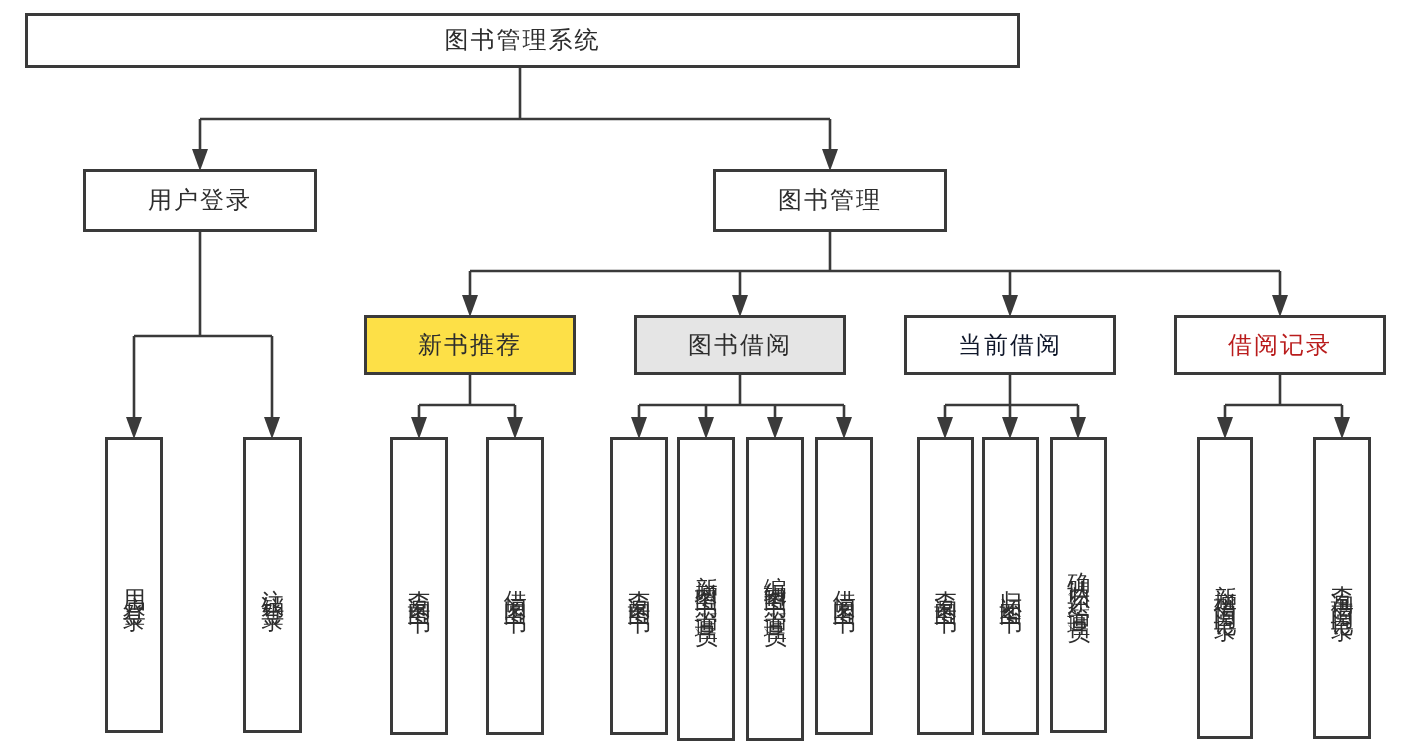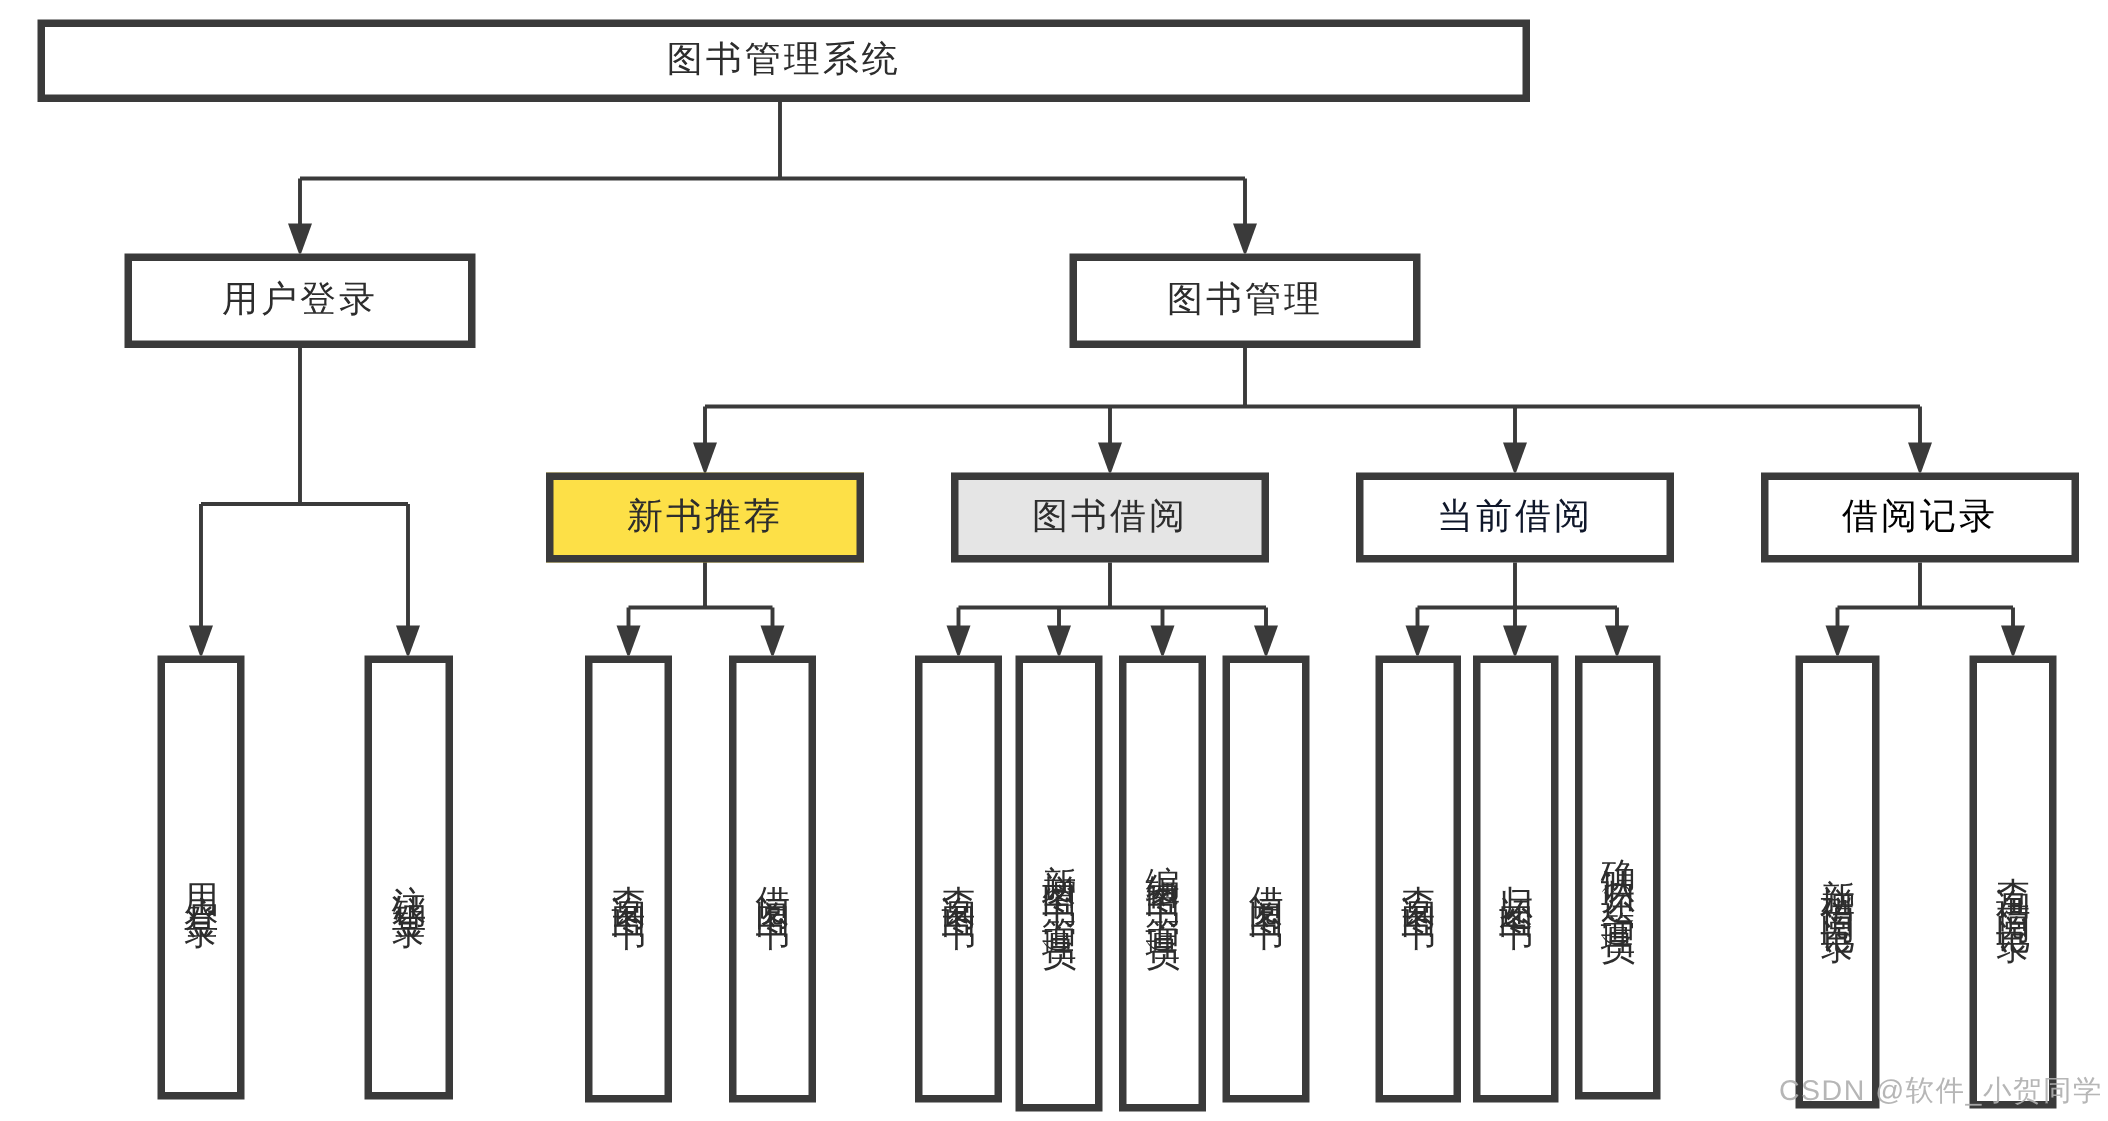--- a/index.html
+++ b/index.html
@@ -3,21 +3,21 @@
 <meta charset="utf-8">
 <style>
   html,body{margin:0;padding:0;background:#ffffff;}
   .canvas{
     position:relative;width:1405px;height:747px;background:#ffffff;overflow:hidden;
     font-family:"Liberation Sans","DejaVu Sans",sans-serif;
   }
   #connector-layer{position:absolute;left:0;top:0;width:1405px;height:747px;}
   .node{
     position:absolute;box-sizing:border-box;background:#ffffff;
-    border:5px solid #84cc16;color:#2d2d2d;
+    border:3px solid #84cc16;color:#2d2d2d;
     display:flex;align-items:center;justify-content:center;
     font-size:24px;line-height:1.1;white-space:nowrap;
   }
   .node.h{letter-spacing:2px;}
   .node.v{
     writing-mode:vertical-rl;text-orientation:mixed;
     font-size:23px;letter-spacing:7px;
   }
   .watermark{
     position:absolute;left:1186px;top:714px;z-index:6;
@@ -57,29 +57,28 @@
       <polygon points="1217,417 1233,417 1225,439" fill="#3a3a3a"></polygon>
       <polygon points="1334,417 1350,417 1342,439" fill="#3a3a3a"></polygon>
     </svg>
   <div id="nodes">
       <div class="node h" style="left: 25px; top: 13px; width: 995px; height: 55px; border-color: rgb(58, 58, 58); background: rgb(255, 255, 255); color: rgb(45, 45, 45);">图书管理系统</div>
       <div class="node h" style="left: 83px; top: 169px; width: 234px; height: 63px; border-color: rgb(58, 58, 58); background: rgb(255, 255, 255); color: rgb(45, 45, 45);">用户登录</div>
       <div class="node h" style="left: 713px; top: 169px; width: 234px; height: 63px; border-color: rgb(58, 58, 58); background: rgb(255, 255, 255); color: rgb(45, 45, 45);">图书管理</div>
       <div class="node h" style="left: 364px; top: 315px; width: 212px; height: 60px; border-color: rgb(58, 58, 58); background: #fde047; color: rgb(45, 45, 45);">新书推荐</div>
       <div class="node h" style="left: 634px; top: 315px; width: 212px; height: 60px; border-color: rgb(58, 58, 58); background: #e5e5e5; color: rgb(45, 45, 45);">图书借阅</div>
       <div class="node h" style="left: 904px; top: 315px; width: 212px; height: 60px; border-color: rgb(58, 58, 58); background: rgb(255, 255, 255); color: #0f172a;">当前借阅</div>
-      <div class="node h" style="left: 1174px; top: 315px; width: 212px; height: 60px; border-color: rgb(58, 58, 58); background: rgb(255, 255, 255); color: #000000;">借阅记录</div>
+      <div class="node h" style="left: 1174px; top: 315px; width: 212px; height: 60px; border-color: rgb(58, 58, 58); background: rgb(255, 255, 255); color: #b91c1c;">借阅记录</div>
       <div class="node v" style="left: 105px; top: 437px; width: 58px; height: 296px; border-color: rgb(58, 58, 58); background: rgb(255, 255, 255); color: rgb(45, 45, 45);">用户登录</div>
       <div class="node v" style="left: 243px; top: 437px; width: 59px; height: 296px; border-color: rgb(58, 58, 58); background: rgb(255, 255, 255); color: rgb(45, 45, 45);">注销登录</div>
       <div class="node v" style="left: 390px; top: 437px; width: 58px; height: 298px; border-color: rgb(58, 58, 58); background: rgb(255, 255, 255); color: rgb(45, 45, 45);">查询图书</div>
       <div class="node v" style="left: 486px; top: 437px; width: 58px; height: 298px; border-color: rgb(58, 58, 58); background: rgb(255, 255, 255); color: rgb(45, 45, 45);">借阅图书</div>
       <div class="node v" style="left: 610px; top: 437px; width: 58px; height: 298px; border-color: rgb(58, 58, 58); background: rgb(255, 255, 255); color: rgb(45, 45, 45);">查询图书</div>
       <div class="node v" style="left: 677px; top: 437px; width: 58px; height: 304px; border-color: rgb(58, 58, 58); background: rgb(255, 255, 255); color: rgb(45, 45, 45);">新增图书（管理员）</div>
       <div class="node v" style="left: 746px; top: 437px; width: 58px; height: 304px; border-color: rgb(58, 58, 58); background: rgb(255, 255, 255); color: rgb(45, 45, 45);">编辑图书（管理员）</div>
       <div class="node v" style="left: 815px; top: 437px; width: 58px; height: 298px; border-color: rgb(58, 58, 58); background: rgb(255, 255, 255); color: rgb(45, 45, 45);">借阅图书</div>
       <div class="node v" style="left: 917px; top: 437px; width: 57px; height: 298px; border-color: rgb(58, 58, 58); background: rgb(255, 255, 255); color: rgb(45, 45, 45);">查询图书</div>
       <div class="node v" style="left: 982px; top: 437px; width: 57px; height: 298px; border-color: rgb(58, 58, 58); background: rgb(255, 255, 255); color: rgb(45, 45, 45);">归还图书</div>
       <div class="node v" style="left: 1050px; top: 437px; width: 57px; height: 296px; border-color: rgb(58, 58, 58); background: rgb(255, 255, 255); color: rgb(45, 45, 45);">确认归还（管理员）</div>
       <div class="node v" style="left: 1197px; top: 437px; width: 56px; height: 302px; border-color: rgb(58, 58, 58); background: rgb(255, 255, 255); color: rgb(45, 45, 45);">新增借阅记录</div>
       <div class="node v" style="left: 1313px; top: 437px; width: 58px; height: 302px; border-color: rgb(58, 58, 58); background: rgb(255, 255, 255); color: rgb(45, 45, 45);">查询借阅记录</div>
     </div>
-  <div class="watermark">CSDN @软件_小贺同学</div>
 </div>
 
 </body></html>

